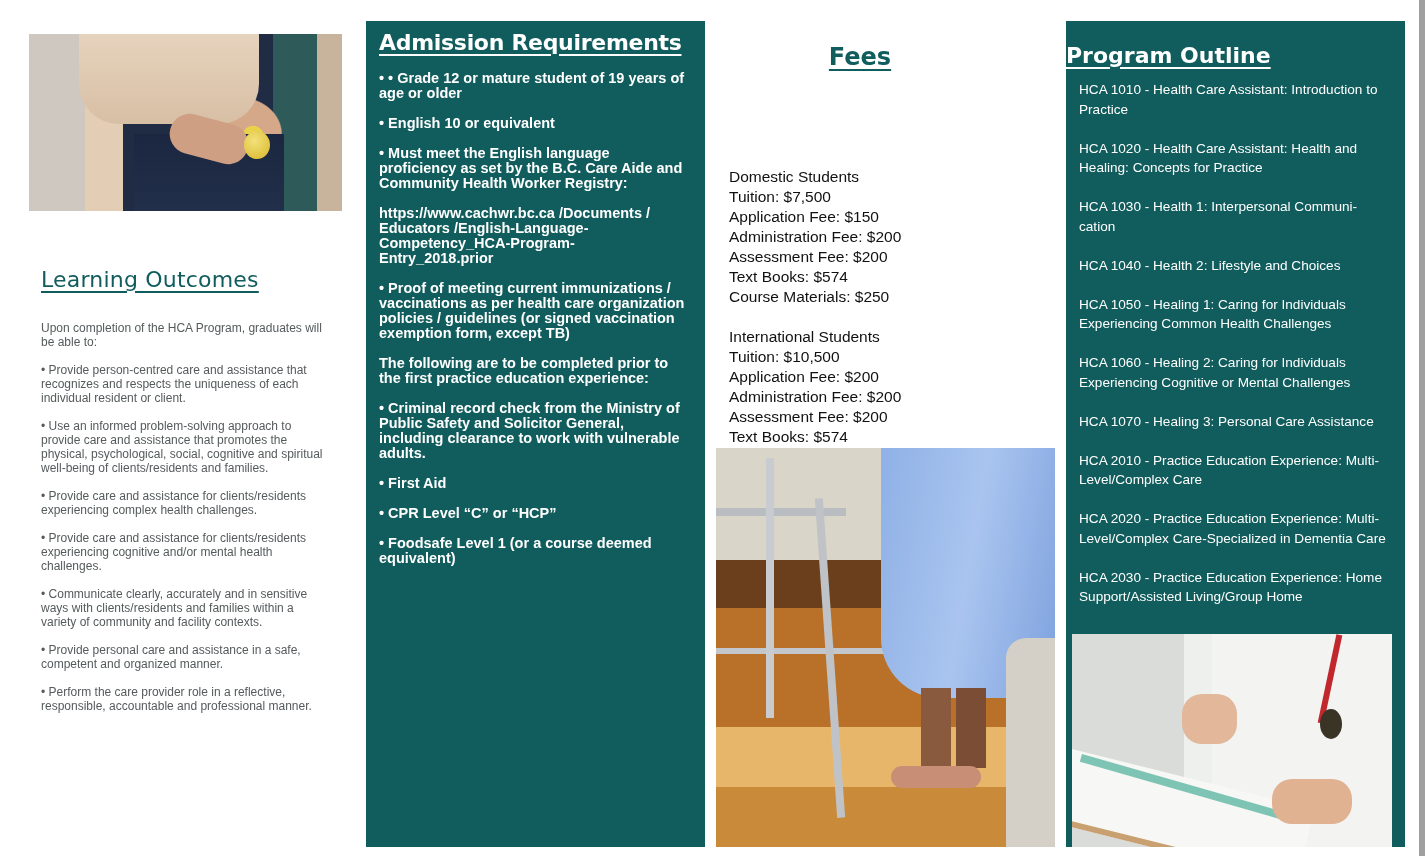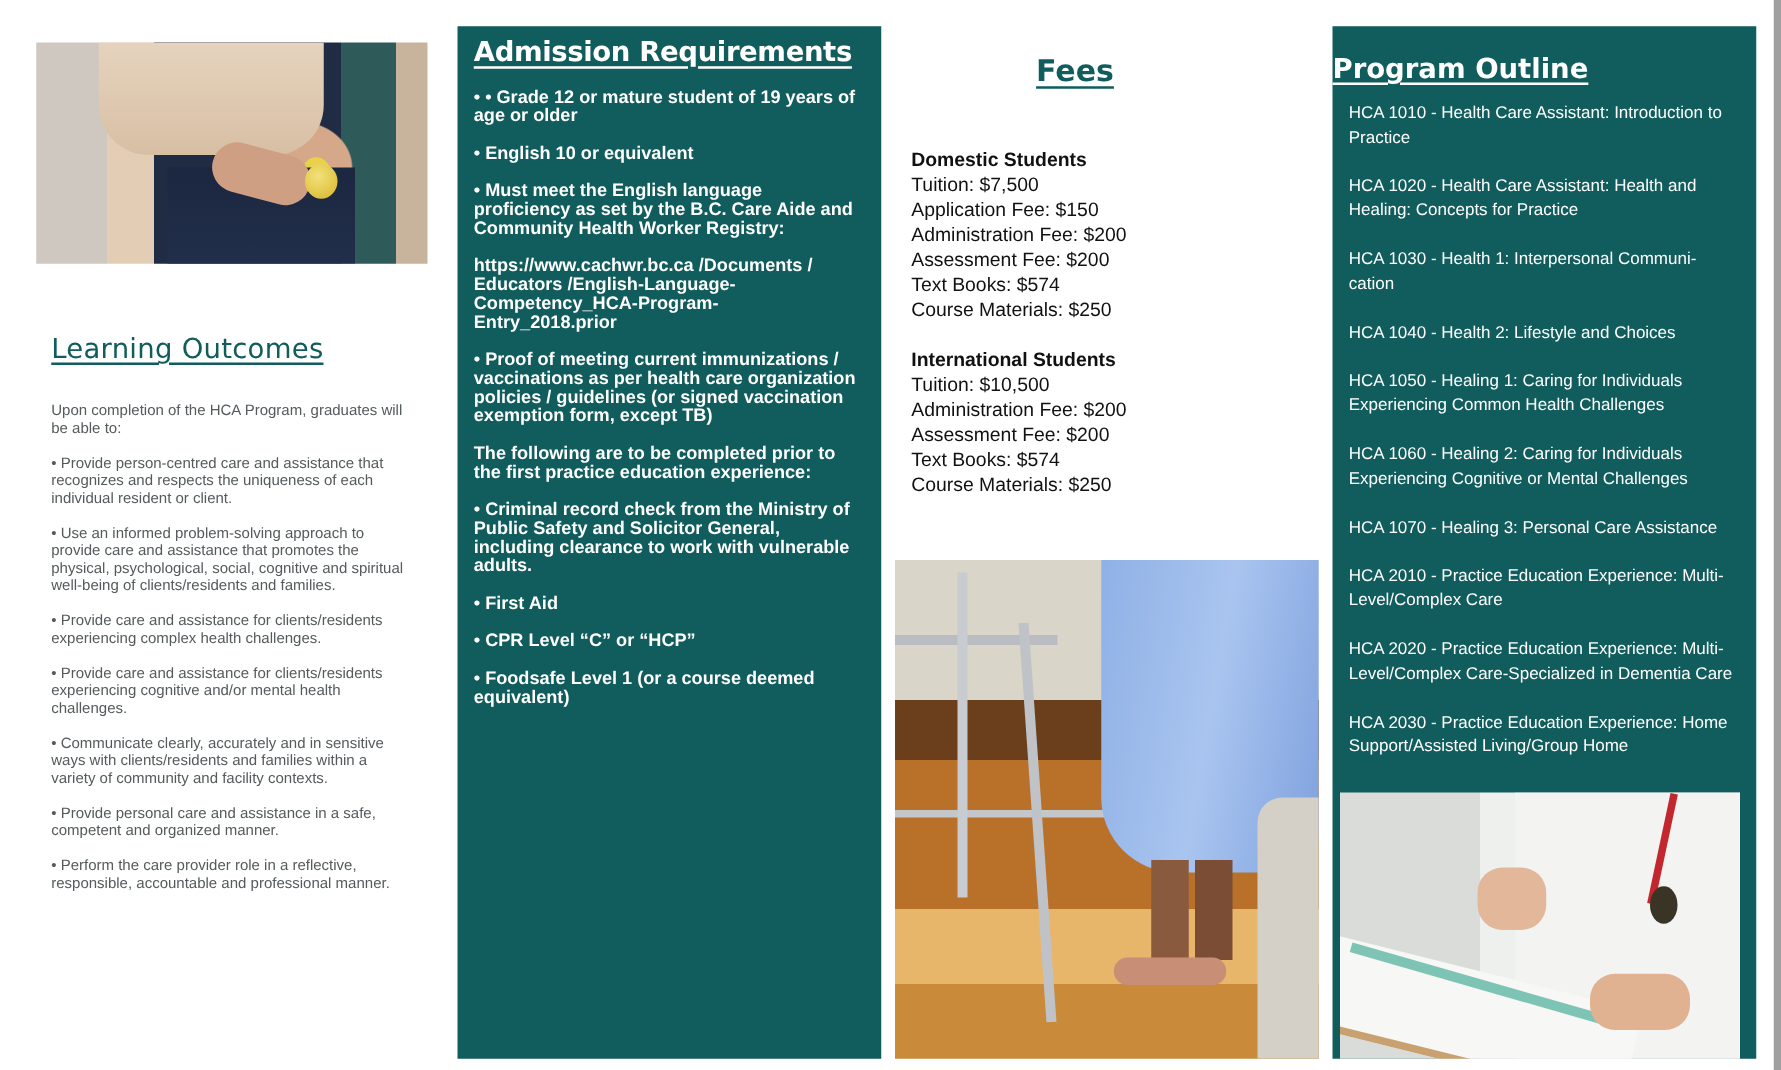--- a/index.html
+++ b/index.html
@@ -87,21 +87,21 @@
   }
   .adm-body p { margin:0 0 15px 0; }
 
   
   .fees-title {
     left:705px; top:43px; width:310px; text-align:center; font-size:24px; font-weight:bold;
     color:#115c5c; text-decoration:underline; text-decoration-thickness:2px; text-underline-offset:4px;
     font-family:"DejaVu Sans", sans-serif;
   }
   .fees-group { left:729px; width:300px; color:#111; font-size:15.5px; line-height:20px; font-family:"Liberation Sans", sans-serif; }
-  .fees-group .gh { font-weight:bold; }
+  .fees-group .gh { font-weight:normal;margin-top:48px; }
   .fees-dom { top:119px; }
   .fees-int { top:279px; }
 
   
   .po-panel { left:1066px; top:21px; width:339px; height:826px; }
   .po-title {
     left:1066px; top:43px; width:325px; font-size:22px; font-weight:bold; color:#ffffff;
     text-decoration:underline; text-decoration-thickness:2px; text-underline-offset:4px;
     font-family:"DejaVu Sans", sans-serif;
   }
@@ -154,20 +154,21 @@
   <div>Application Fee: $150</div>
   <div>Administration Fee: $200</div>
   <div>Assessment Fee: $200</div>
   <div>Text Books: $574</div>
   <div>Course Materials: $250</div>
 </div>
 
 <div class="abs fees-group fees-int">
   <div class="gh">International Students</div>
   <div>Tuition: $10,500</div>
+  <div>Application Fee: $200</div>
   <div>Administration Fee: $200</div>
   <div>Assessment Fee: $200</div>
   <div>Text Books: $574</div>
   <div>Course Materials: $250</div>
 </div>
 
 <div class="abs photo photo-walker">
   <div class="frame3"></div>
   <div class="frame4"></div>
   <div class="frame1"></div>

